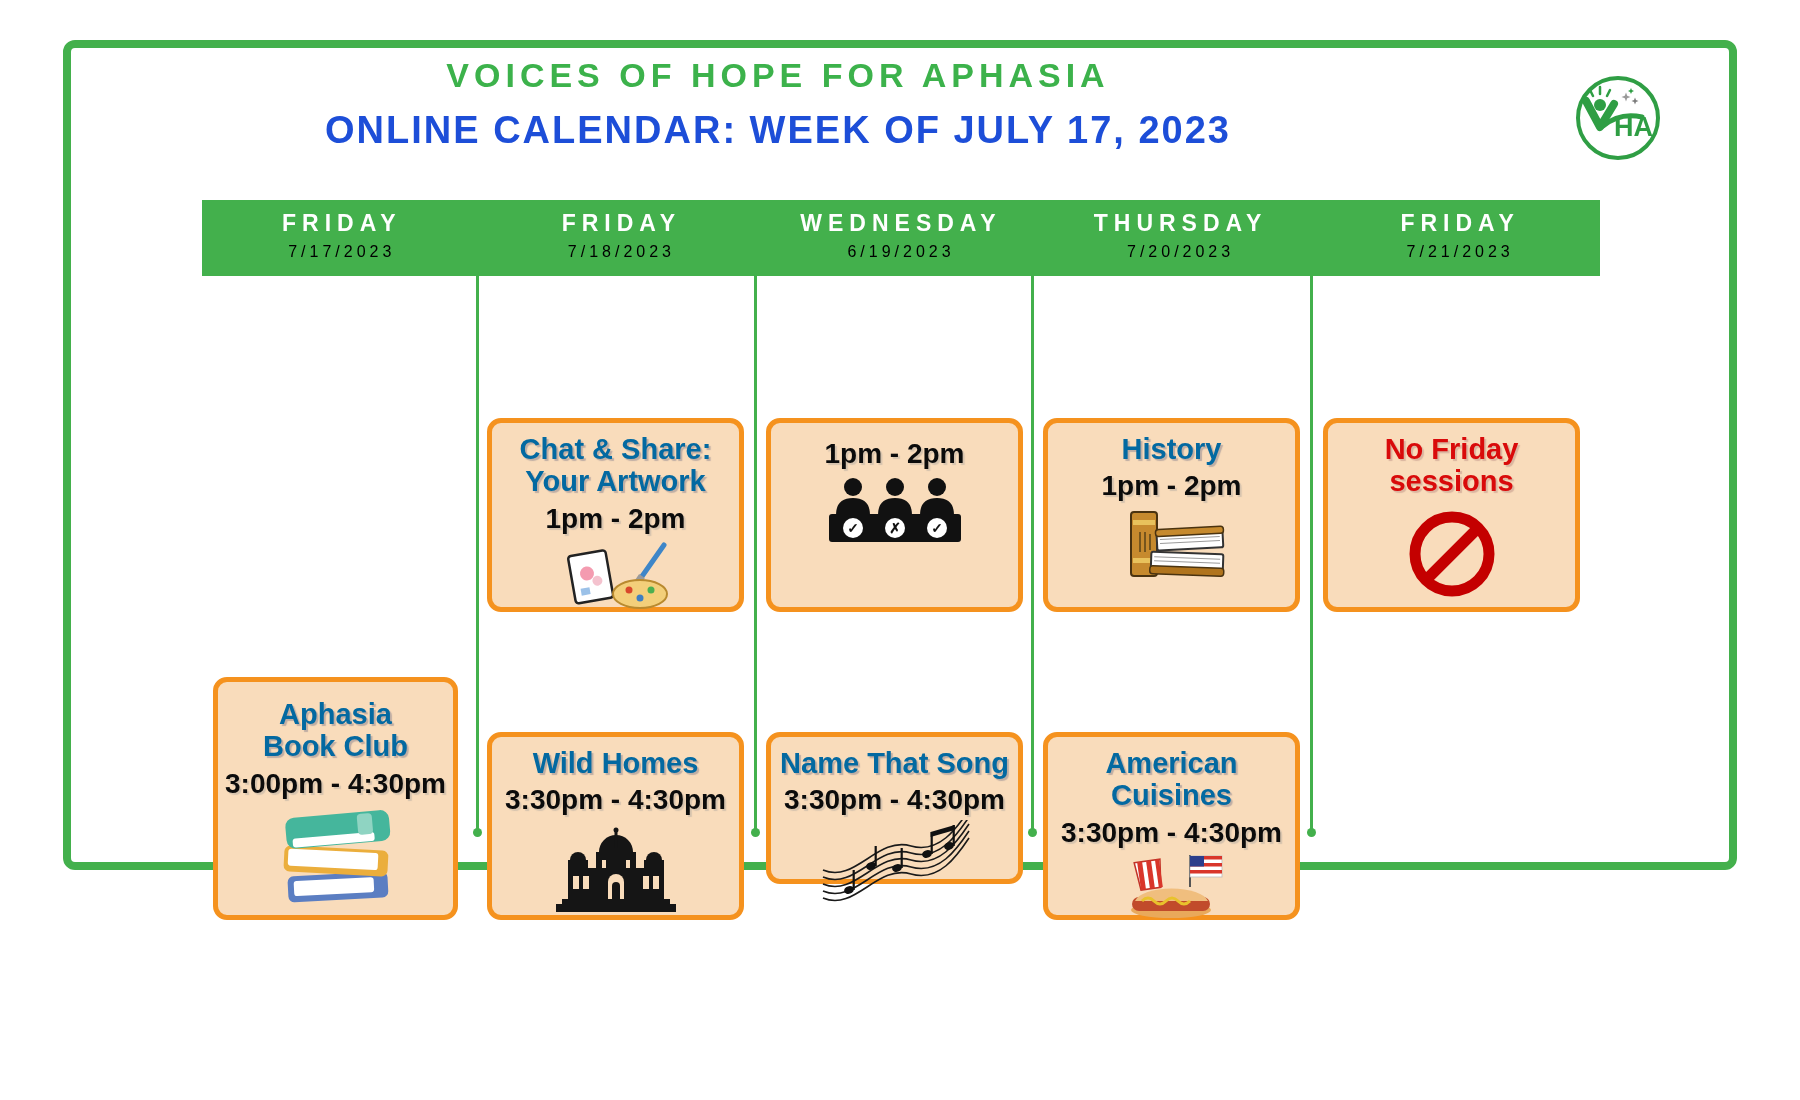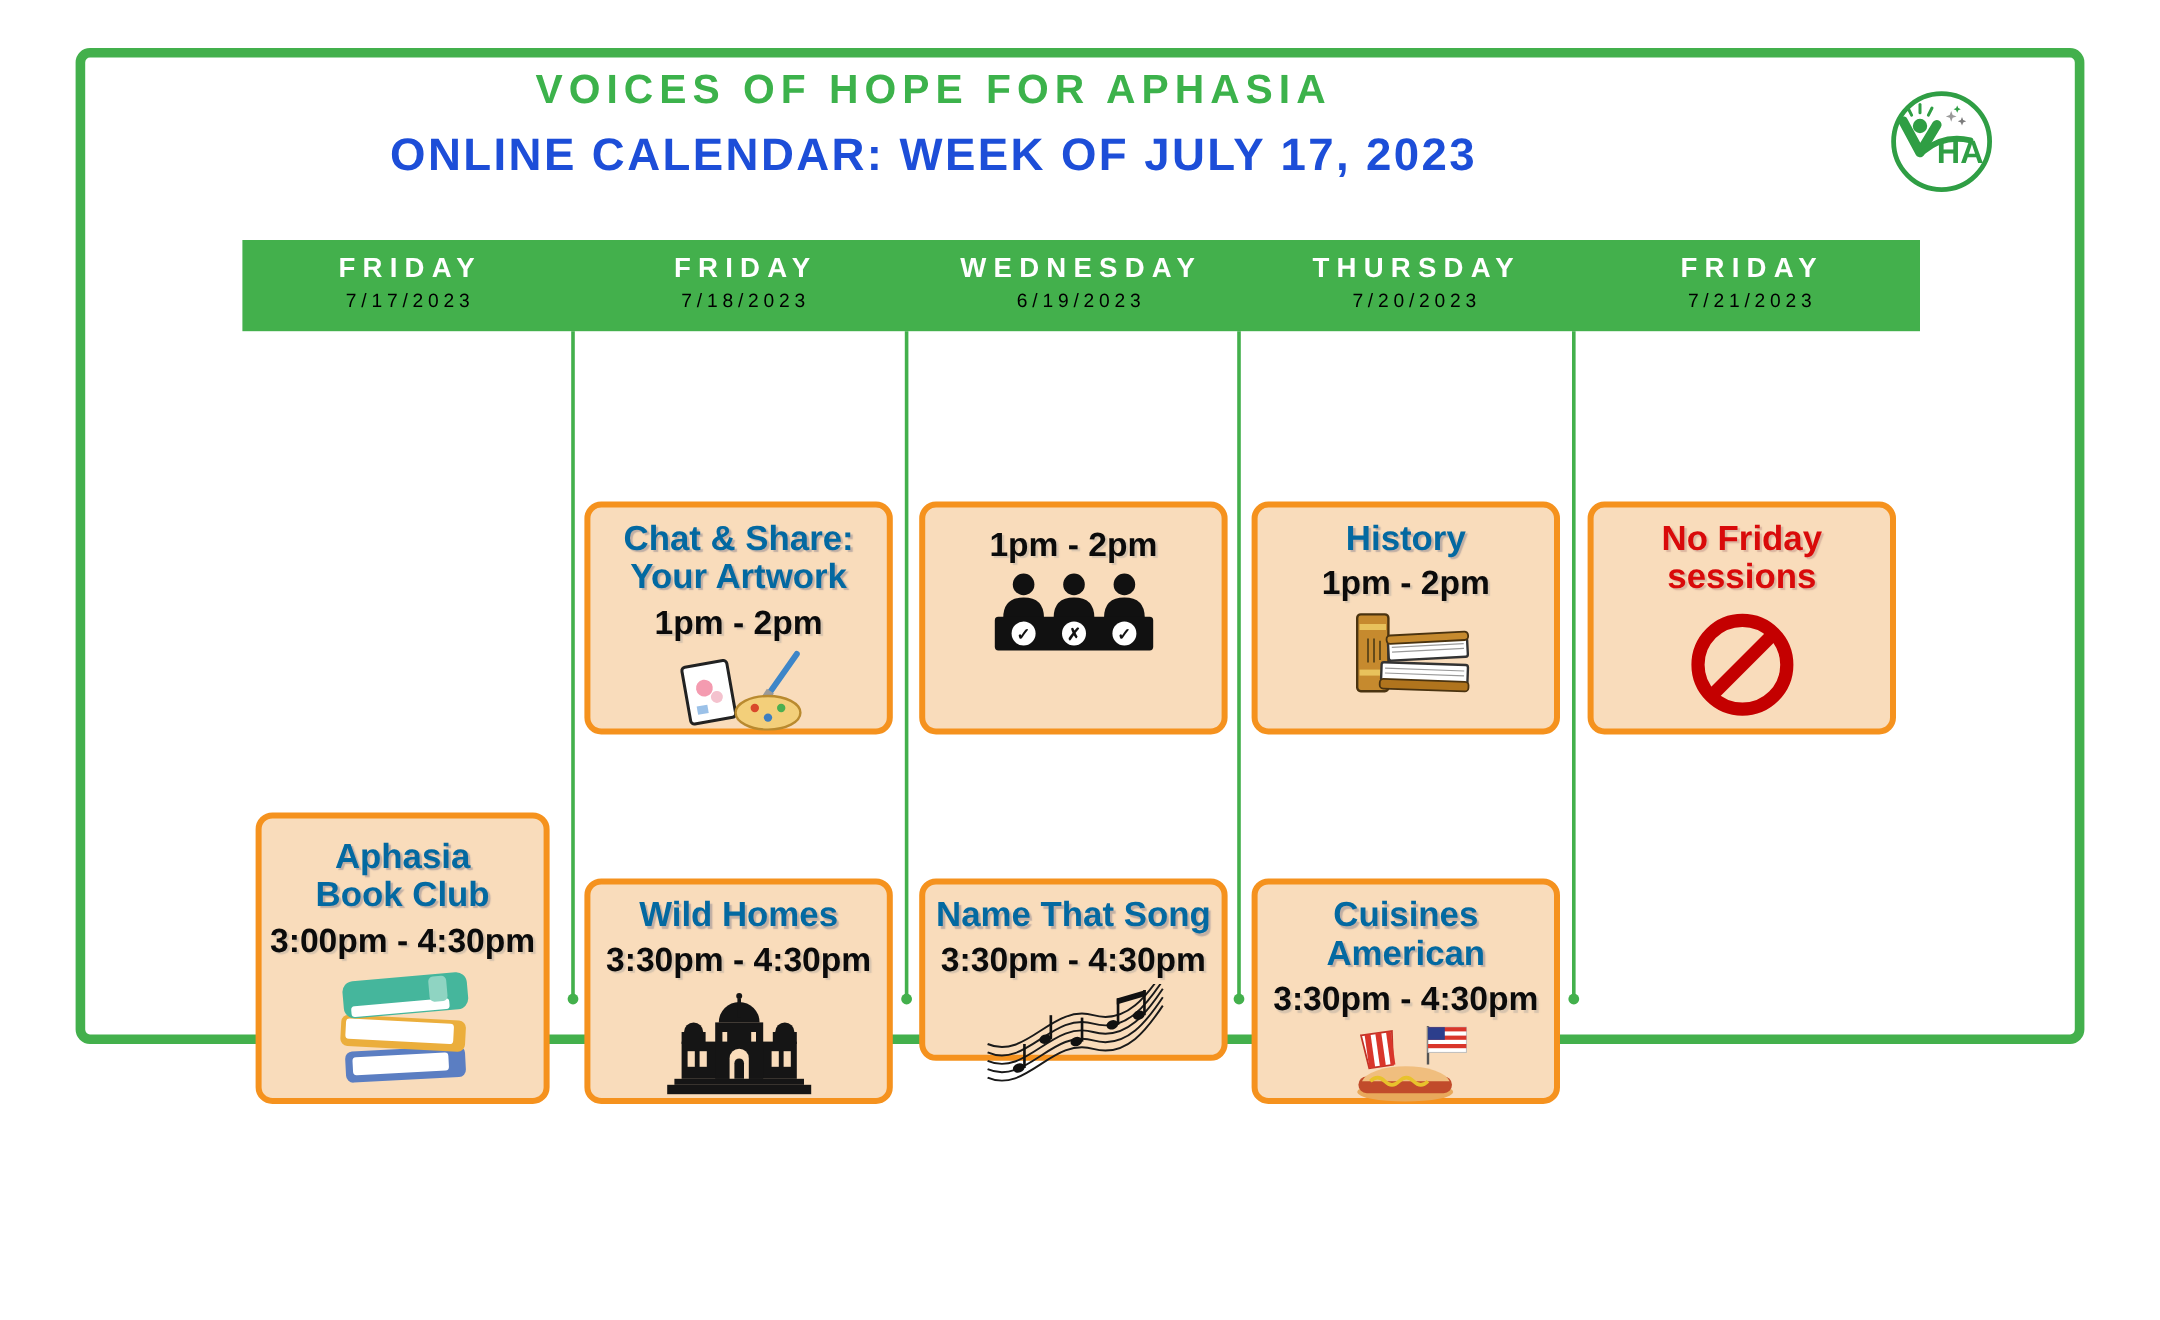--- a/index.html
+++ b/index.html
@@ -296,22 +296,22 @@
         <ellipse cx="134" cy="26" rx="5" ry="3.8" transform="rotate(-18 134 26)"></ellipse>
         <rect x="137.6" y="5" width="2.2" height="21"></rect>
         <polygon points="115.6,12 139.8,5 139.8,10 115.6,17"></polygon>
       </g>
     </svg>
   </div>
 </div>
 
 <div class="card c-cuisines">
   <div class="title">
+    <div>American</div>
     <div>Cuisines</div>
-    <div>American</div>
   </div>
   <div class="time">3:30pm - 4:30pm</div>
   <div class="icon">
     <svg width="108" height="66" viewBox="0 0 108 66">
       <g transform="rotate(-8 30 22)">
         <polygon points="18,8 44,8 41,36 21,36" fill="#ffffff" stroke="#C23327" stroke-width="1.5"></polygon>
         <rect x="21" y="8" width="5" height="28" fill="#D9362B"></rect>
         <rect x="30" y="8" width="5" height="28" fill="#D9362B"></rect>
         <rect x="39" y="8" width="4" height="28" fill="#D9362B"></rect>
       </g>

